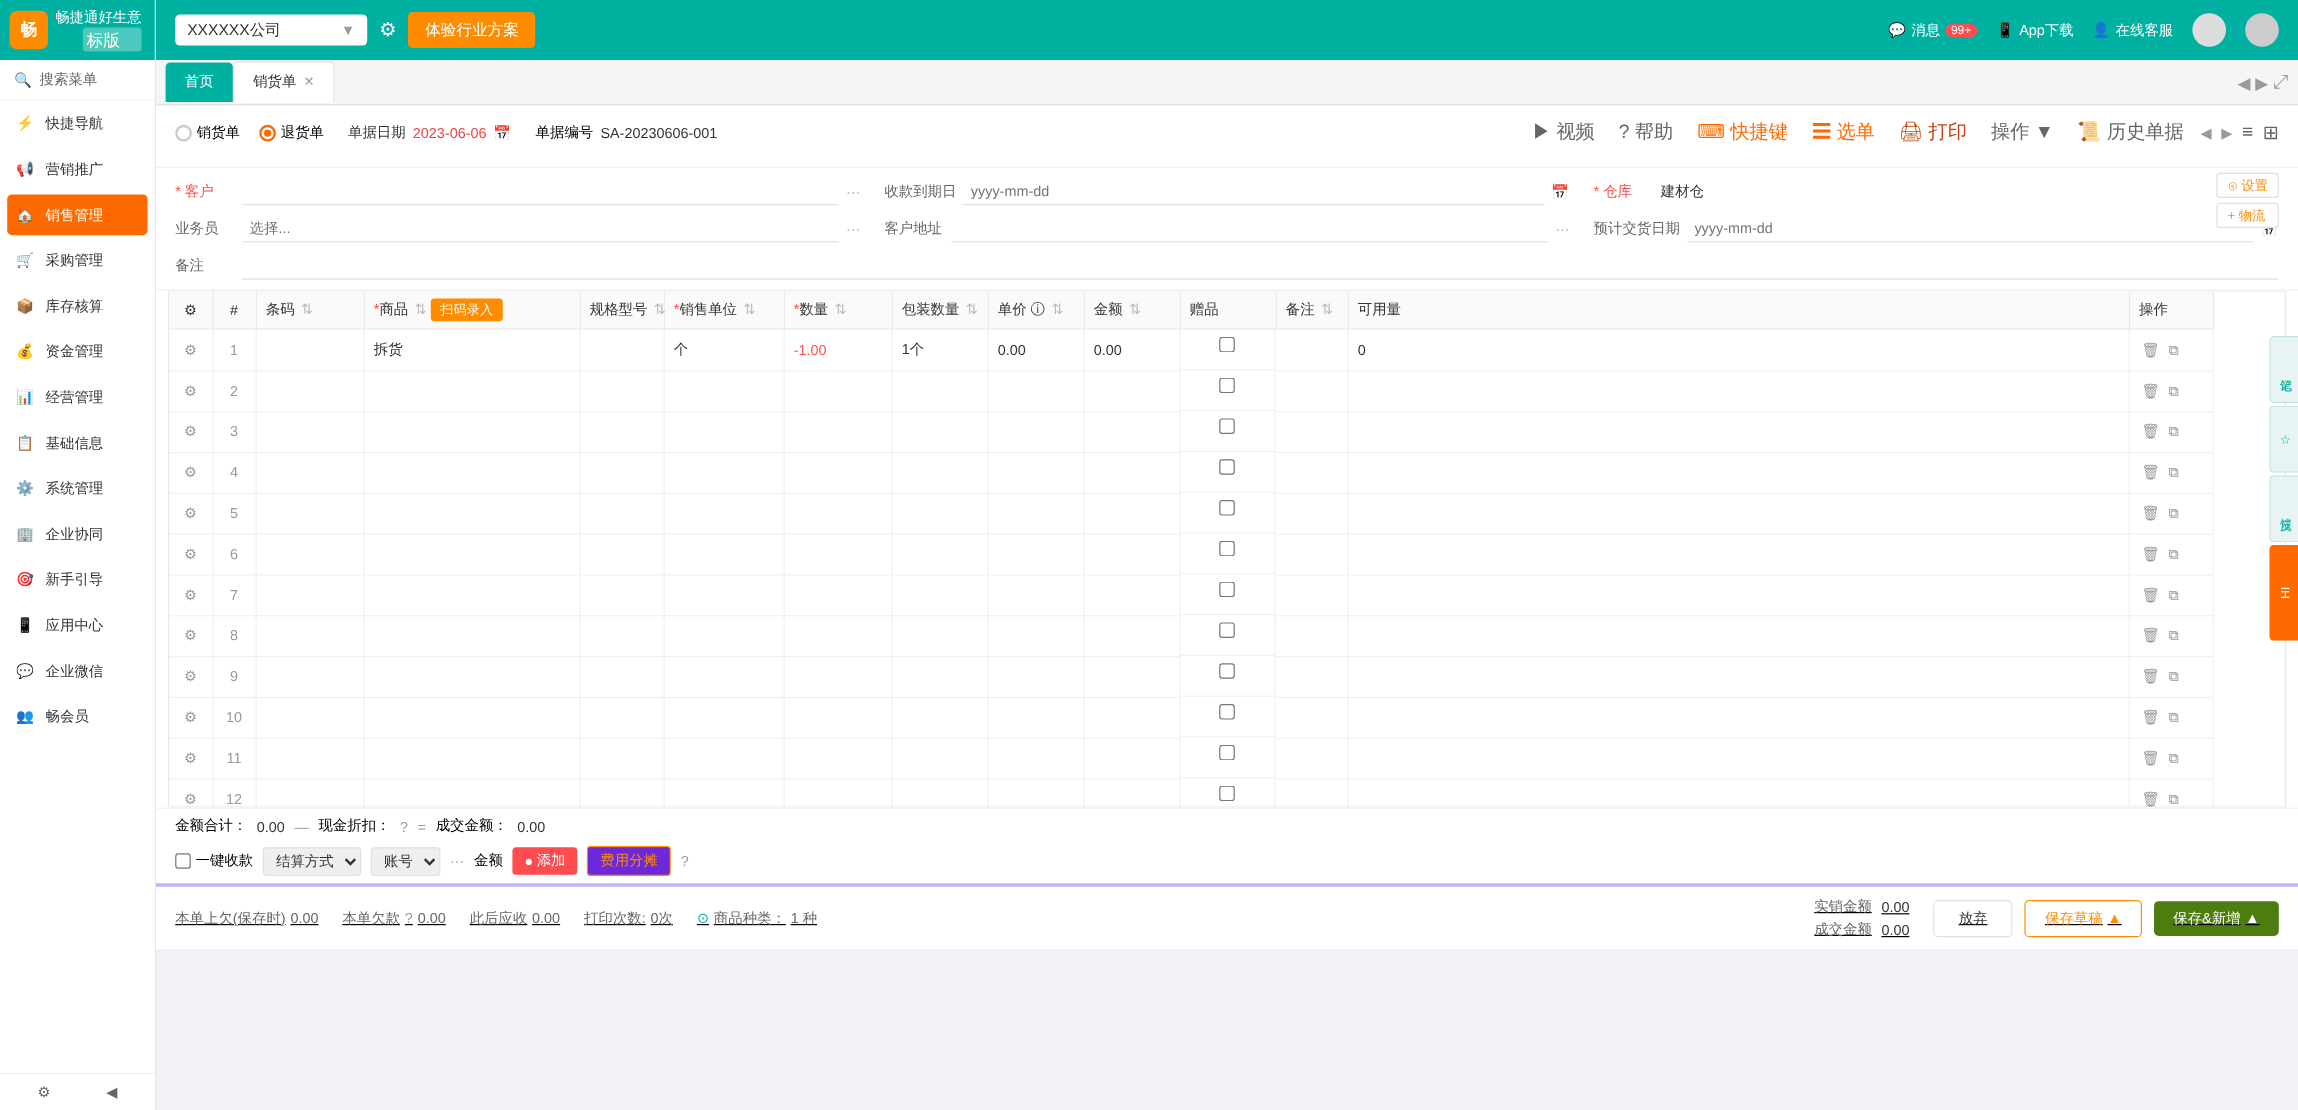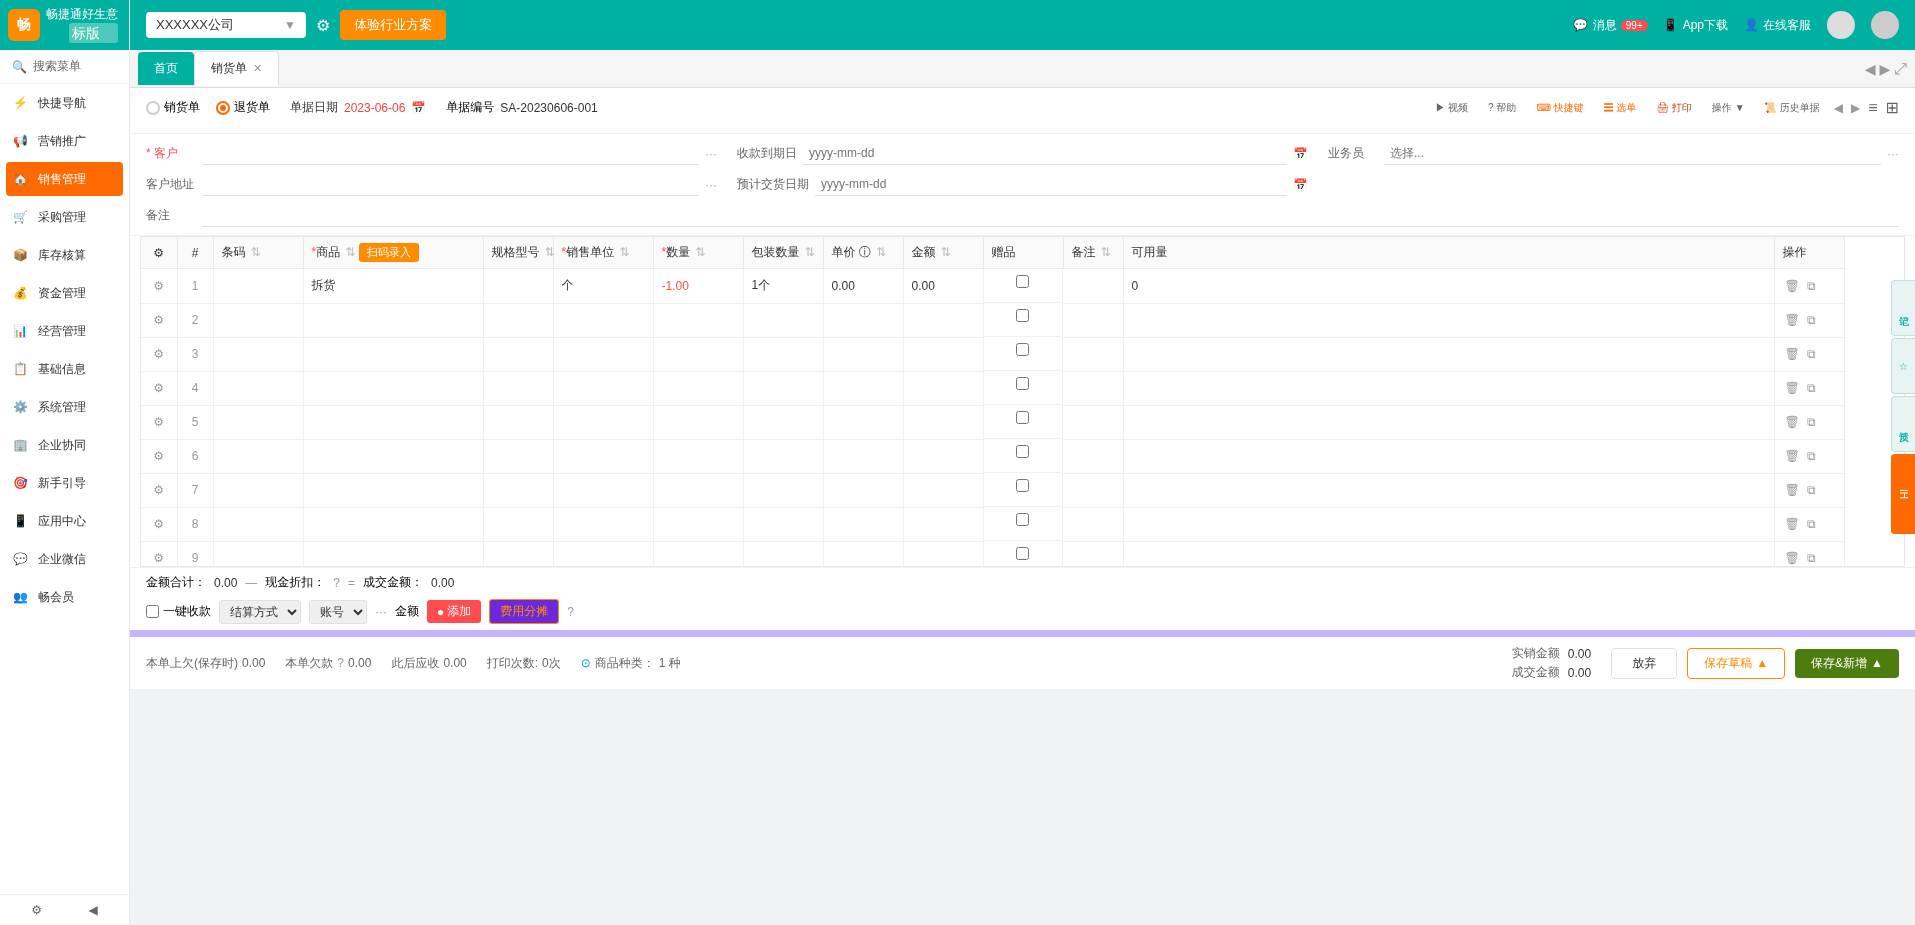--- a/index.html
+++ b/index.html
@@ -12,21 +12,21 @@
     .sidebar-logo-text { color: #fff; font-size: 11px; line-height: 1.3; }
     .sidebar-logo-badge { font-size: 14px; color: #ffe; background: rgba(255,255,255,0.3); padding: 1px 3px; border-radius: 3px; margin-left: 23px; }
     .sidebar-item { display: flex; align-items: center; gap: 8px; padding: 10px 12px; cursor: pointer; color: #333; transition: background 0.2s; }
     .sidebar-item.active { background: #ff6a00; color: #fff; border-radius: 4px; margin: 2px 6px; padding: 8px 6px; }
     .sidebar-item .icon { width: 18px; height: 18px; display: flex; align-items: center; justify-content: center; flex-shrink: 0; }
     .sidebar-item .label { font-size: 12px; }
     .sidebar-search { display: flex; align-items: center; gap: 6px; padding: 8px 12px; color: #666; cursor: pointer; border-bottom: 1px solid #f0f0f0; }
     .sidebar-bottom { margin-top: auto; padding: 8px; display: flex; justify-content: space-around; border-top: 1px solid #f0f0f0; }
 
     
-    .main { flex: 1; display: flex; flex-direction: column; height: 689px; overflow: hidden; }
+    .main { flex: 1; display: flex; flex-direction: column; height: 791px; overflow: hidden; }
 
     
     .topbar { background: #00b0a0; height: 50px; display: flex; align-items: center; padding: 0 16px; gap: 10px; flex-shrink: 0; }
     .company-selector { background: #fff; border-radius: 4px; padding: 4px 10px; display: flex; align-items: center; gap: 6px; cursor: pointer; min-width: 160px; }
     .company-name { font-size: 13px; color: #333; flex: 1; }
     .topbar-btn { background: #ff8c00; color: #fff; border: none; border-radius: 4px; padding: 6px 14px; cursor: pointer; font-size: 13px; }
     .topbar-right { margin-left: auto; display: flex; align-items: center; gap: 16px; color: #fff; font-size: 12px; }
     .topbar-right-item { display: flex; align-items: center; gap: 4px; cursor: pointer; }
     .badge { background: #ff4d4f; color: #fff; border-radius: 10px; padding: 0 5px; font-size: 10px; min-width: 18px; text-align: center; }
     .avatar { width: 28px; height: 28px; border-radius: 50%; background: #ddd; }
@@ -46,21 +46,21 @@
     .form-header-row1 { display: flex; align-items: center; gap: 20px; margin-bottom: 6px; }
     .radio-group { display: flex; gap: 16px; align-items: center; }
     .radio-item { display: flex; align-items: center; gap: 4px; cursor: pointer; }
     .radio-dot { width: 14px; height: 14px; border-radius: 50%; border: 2px solid #ccc; display: flex; align-items: center; justify-content: center; }
     .radio-dot.active { border-color: #ff6a00; }
     .radio-dot.active::after { content: ''; width: 6px; height: 6px; border-radius: 50%; background: #ff6a00; }
     .date-field { display: flex; align-items: center; gap: 6px; color: #333; }
     .date-val { color: #ef4444; font-weight: 500; }
     .seq-field { display: flex; align-items: center; gap: 6px; }
     .header-actions { margin-left: auto; display: flex; align-items: center; gap: 8px; }
-    .header-action-btn { display: flex; align-items: center; gap: 3px; color: #666; cursor: pointer; font-size: 10px; padding: 2px 6px; text-align: right; }
+    .header-action-btn { display: flex; align-items: center; gap: 3px; color: #666; cursor: pointer; font-size: 16px; padding: 2px 6px; text-align: right; }
     .btn-print { color: #c2410c; }
     .btn-orange { color: #ff6a00; }
     .form-field { display: flex; align-items: center; gap: 6px; }
     .field-label { color: #666; white-space: nowrap; min-width: 50px; }
     .field-input { flex: 1; border: none; border-bottom: 1px solid #e0e0e0; padding: 4px 6px; color: #333; min-width: 0; }
     .field-dots { color: #aaa; cursor: pointer; }
 
     
     .table-area { flex: 1; overflow: hidden; display: flex; flex-direction: column; margin: 0 10px; }
     .table-container { flex: 1; overflow: auto; border: 1px solid #e8e8e8; }
@@ -82,21 +82,21 @@
     
     .footer { padding: 6px 16px; border-top: 1px solid #f0f0f0; flex-shrink: 0; }
     .footer-row1 { display: flex; align-items: center; gap: 8px; margin-bottom: 8px; }
     .footer-row2 { display: flex; align-items: center; gap: 8px; }
     .payment-checkbox { display: flex; align-items: center; gap: 4px; cursor: pointer; }
     .footer-select { border: 1px solid #e0e0e0; border-radius: 3px; padding: 3px 6px; color: #333; }
     .add-btn { background: #ff4d4f; color: #fff; border: none; border-radius: 3px; padding: 3px 10px; cursor: pointer; display: flex; align-items: center; gap: 3px; }
     .expense-tab { border: 1px solid #ff8c00; color: #ff8c00; border-radius: 3px; padding: 3px 10px; cursor: pointer; background: #6d28d9; }
 
     
-    .bottombar { background: #fff; border-top: 7px solid #c4b5fd; padding: 8px 16px; display: flex; align-items: center; flex-shrink: 0; }
+    .bottombar { background: #fff; border-top: 3px solid #c4b5fd; padding: 8px 16px; display: flex; align-items: center; flex-shrink: 0; text-decoration: underline; }
     .bottom-info { display: flex; align-items: center; gap: 20px; color: #666; flex: 1; }
     .bottom-info-item { display: flex; align-items: center; gap: 4px; }
     .bottom-actions { display: flex; align-items: center; gap: 10px; }
     .discard-btn { border: 1px solid #e0e0e0; background: #fff; border-radius: 4px; padding: 6px 20px; cursor: pointer; color: #333; }
     .draft-btn { border: 1px solid #ff8c00; background: #fff; border-radius: 4px; padding: 6px 16px; cursor: pointer; color: #ff8c00; display: flex; align-items: center; gap: 4px; }
     .save-btn { background: #4d7c0f; color: #fff; border: none; border-radius: 4px; padding: 6px 16px; cursor: pointer; display: flex; align-items: center; gap: 4px; }
     .summary-right { display: flex; flex-direction: column; align-items: flex-end; gap: 2px; margin-right: 20px; }
     .summary-item { display: flex; align-items: center; gap: 8px; color: #666; font-size: 12px; }
     .summary-val { color: #333; font-weight: 500; }
     .setting-btn { border: 1px solid #e0e0e0; background: #fff; border-radius: 3px; padding: 3px 10px; cursor: pointer; color: #666; font-size: 12px; display: flex; align-items: center; gap: 3px; }
@@ -274,20 +274,30 @@
         <input type="text" class="field-input" style="border-top: none; border-right: none; border-left: none; border-image: initial; border-bottom: 1px solid rgb(224, 224, 224); flex: 1 1 0%; outline: none;" value="">
         <span class="field-dots">···</span>
       </div>
 
       <div class="form-field">
         <span class="field-label">收款到期日</span>
         <input type="text" class="field-input" placeholder="yyyy-mm-dd" style="border-top: none; border-right: none; border-left: none; border-image: initial; border-bottom: 1px solid rgb(224, 224, 224); flex: 1 1 0%; outline: none;">
         <span style="color:#999;cursor:pointer;">📅</span>
       </div>
 
+      <div class="form-field">
+        <span class="field-label" style="color:#ff4d4f;">* 仓库</span>
+        <span style="flex:1;color:#333;">建材仓</span>
+        <span class="field-dots">···</span>
+
+        <div style="position:absolute;right:16px;top:4px;display:flex;flex-direction:column;gap:4px;">
+          <button class="setting-btn" style="border:1px solid #e0e0e0;background:#fff;border-radius:3px;padding:2px 8px;cursor:pointer;font-size:11px;color:#ff8c00;">⊙ 设置</button>
+          <button class="setting-btn" style="border:1px solid #e0e0e0;background:#fff;border-radius:3px;padding:2px 8px;cursor:pointer;font-size:11px;color:#ff8c00;">+ 物流</button>
+        </div>
+      </div>
 
       <div class="form-field">
         <span class="field-label">业务员</span>
         <input type="text" class="field-input" placeholder="选择..." style="border-top: none; border-right: none; border-left: none; border-image: initial; border-bottom: 1px solid rgb(224, 224, 224); flex: 1 1 0%; outline: none;">
         <span class="field-dots">···</span>
       </div>
 
       <div class="form-field">
         <span class="field-label">客户地址</span>
         <input type="text" class="field-input" style="border-top: none; border-right: none; border-left: none; border-image: initial; border-bottom: 1px solid rgb(224, 224, 224); flex: 1 1 0%; outline: none;" value="">

